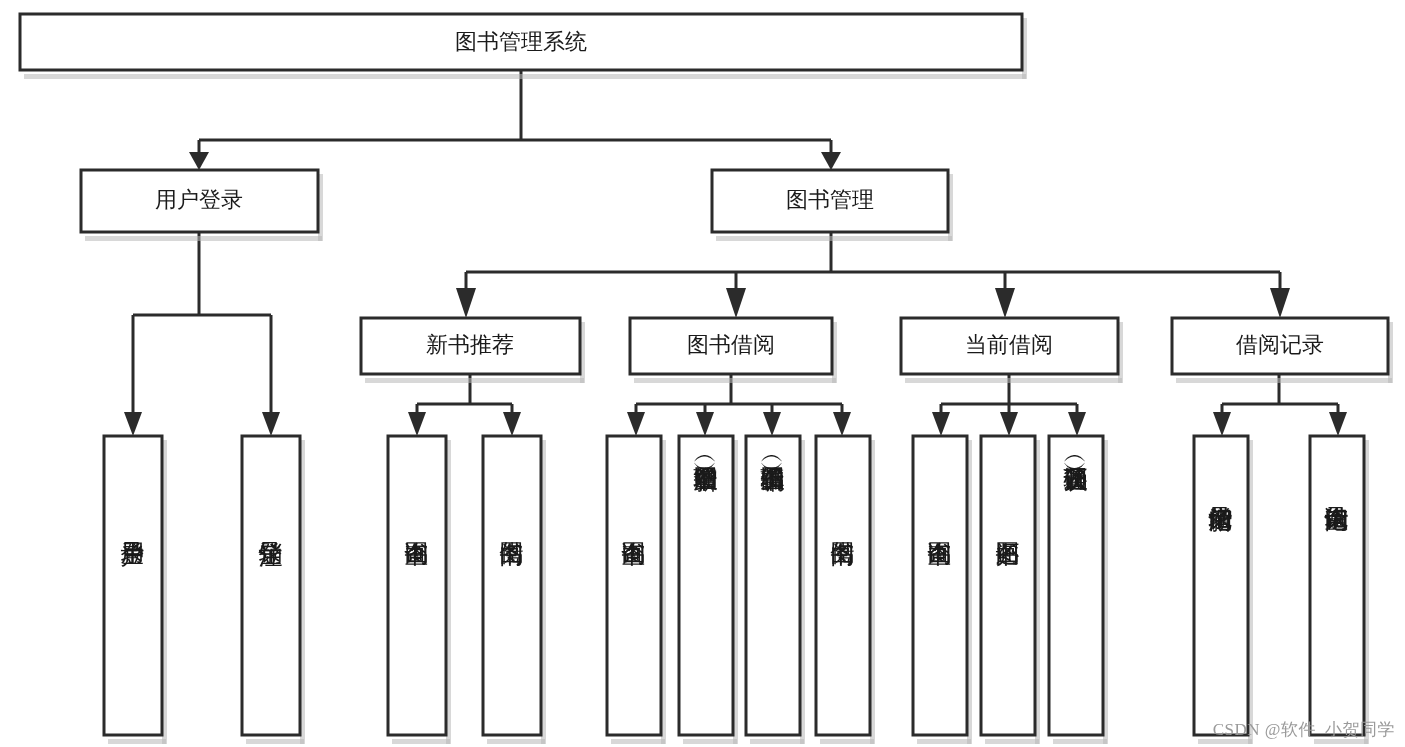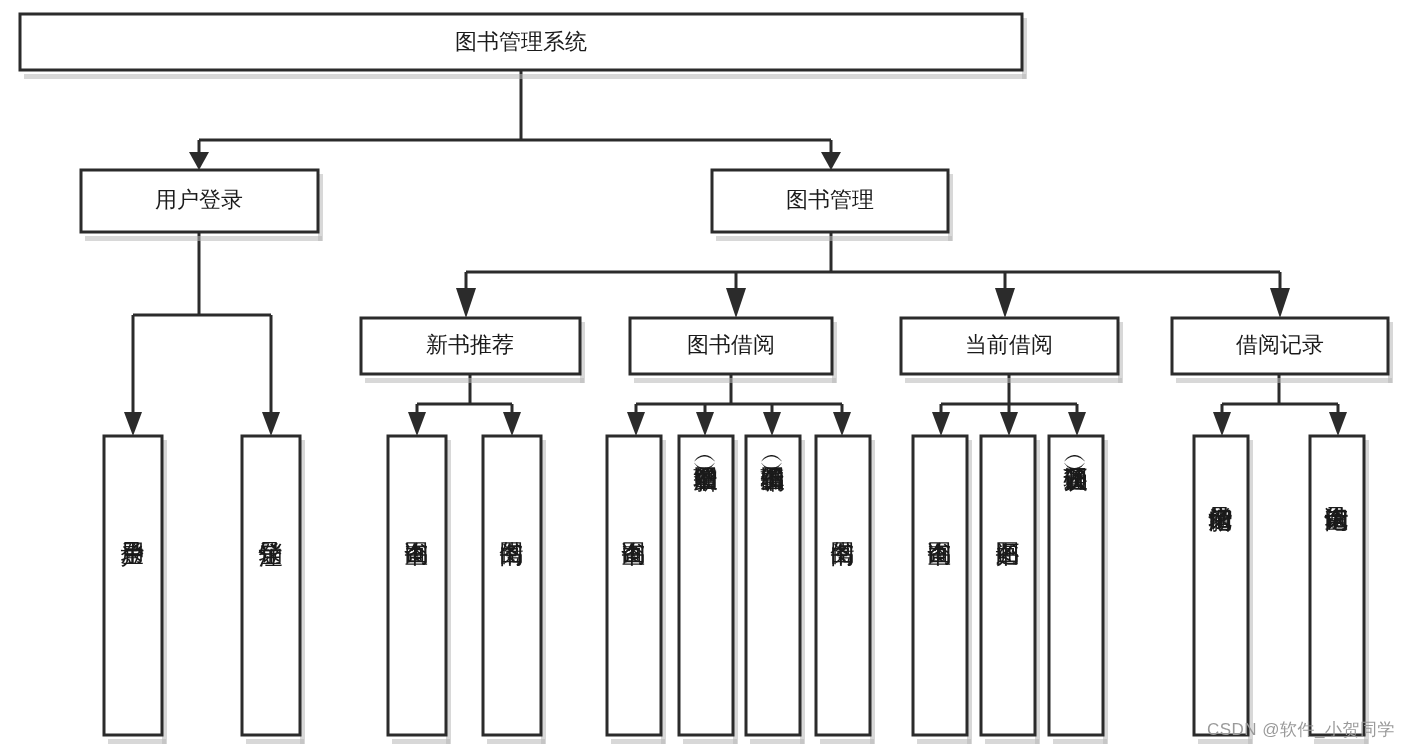--- a/index.html
+++ b/index.html
@@ -52,21 +52,21 @@
   .node-label-vert {
     font-family: "Liberation Sans", "DejaVu Sans", sans-serif;
     font-size: 24px;
     fill: #1a1a1a;
     text-anchor: middle;
   }
   .watermark {
     position: absolute;
     right: 10px;
     bottom: 6px;
-    font-family: Liberation Sans, sans-serif;
+    font-family: Liberation Serif, serif;
     font-size: 17px;
     color: #9a9a9a;
     letter-spacing: 0.5px;
     white-space: nowrap;
     pointer-events: none;
   }
 </style>
 </head>
 <body>
 

